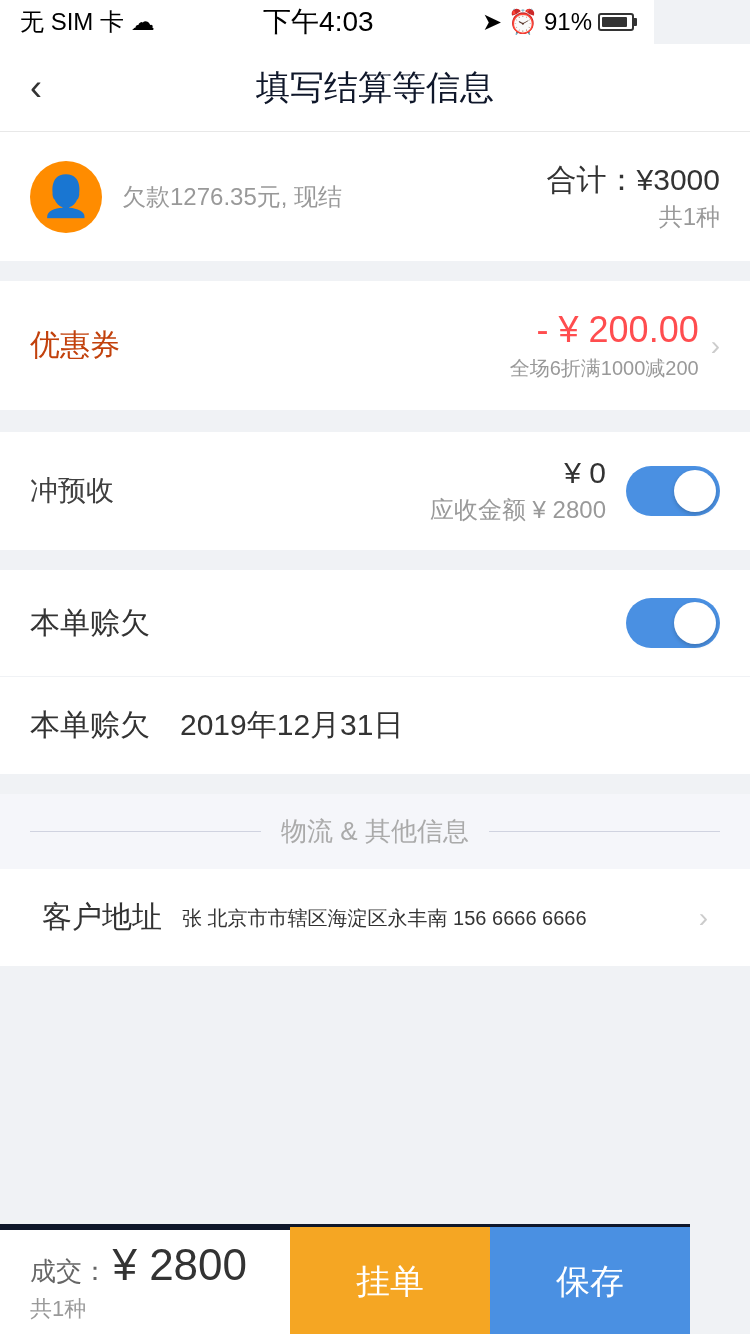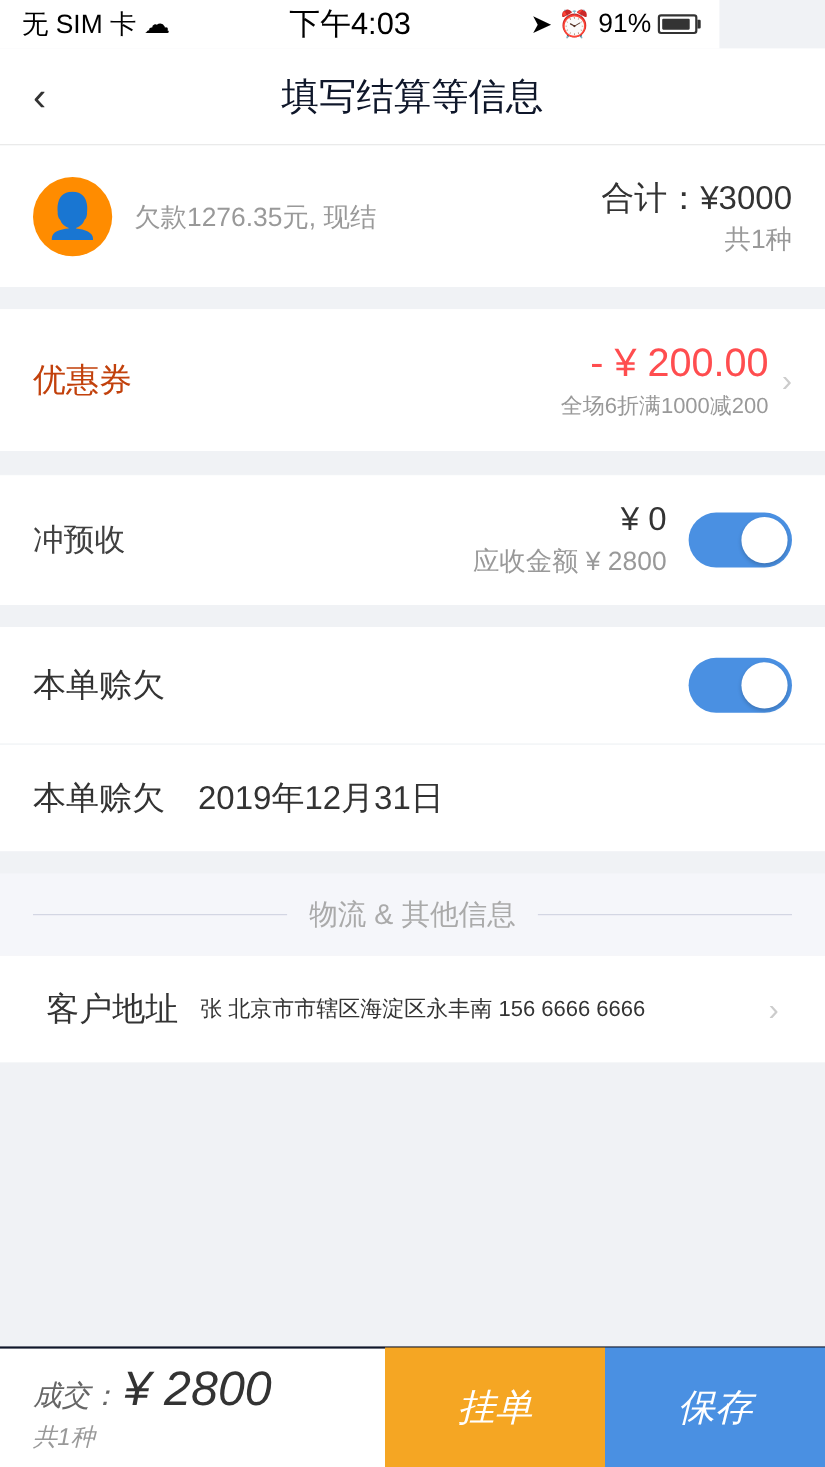--- a/index.html
+++ b/index.html
@@ -205,27 +205,26 @@
     .address-label { font-size: 30px; color: #333; flex-shrink: 0; min-width: 120px; }
     .address-value { font-size: 20px; color: #333; flex: 1; margin-left: 20px; line-height: 1.5; }
 
     
     .bottom-spacer { height: 180px; background: #f0f2f5; }
 
     
     .bottom-bar {
       position: fixed;
       bottom: 0;
-      width: 750px;
+      width: 690px;
       height: 110px;
       background: #fff;
       display: flex;
       align-items: center;
-      border-top: 2px solid #0f172a;
-      font-style: italic;
+      border-top: 6px solid #0f172a;
     }
     .bottom-summary {
       flex: 1;
       padding: 0 30px;
       display: flex;
       flex-direction: column;
       gap: 4px;
     }
     .bottom-deal-label { font-size: 26px; color: #666; }
     .bottom-deal-amount { font-size: 44px; color: #333; font-weight: 500; }

